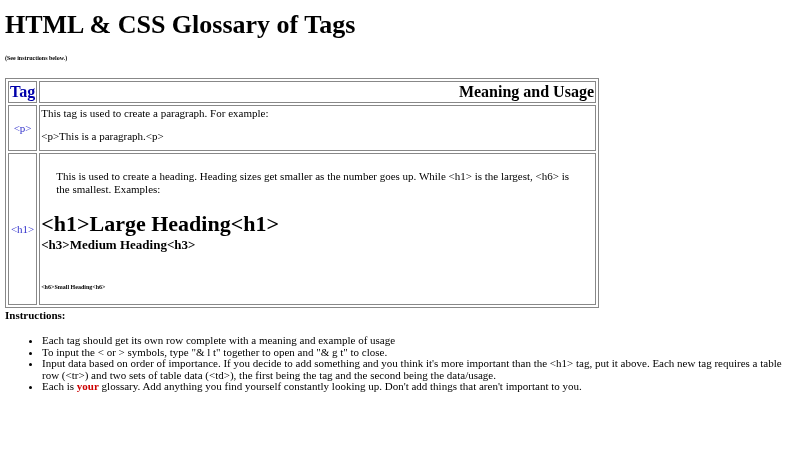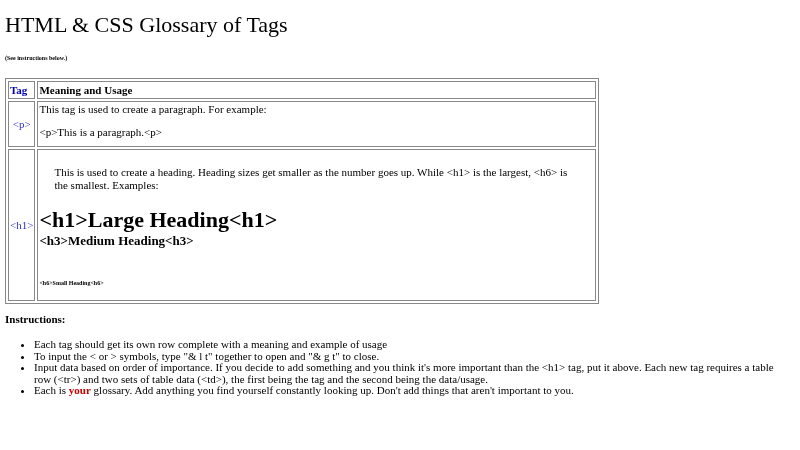--- a/index.html
+++ b/index.html
@@ -5,46 +5,46 @@
   html, body { margin: 0; padding: 0; background: #ffffff; }
   body {
     width: 800px; height: 450px; overflow: hidden;
     font-family: "Liberation Serif", serif;
     font-size: 11px;
     color: #000;
     padding: 0 5px;
     box-sizing: border-box;
   }
   h1.page-title {
-    font-size: 22px; font-weight: normal; margin: 12px 0 16px 0; line-height: 26px;
+    font-size: 26px; font-weight: bold; margin: 12px 0 16px 0; line-height: 26px;
   }
   .note { font-size: 6px; font-weight: bold; margin: 14px 0 0 0; line-height: 8px; }
   table.glossary {
     margin-top: 16px;
     border: 1px solid #888;
     border-spacing: 2px;
     width: 594px;
   }
   table.glossary td, table.glossary th {
     border: 1px solid #888;
     padding: 1px;
     vertical-align: middle;
   }
-  th { font-size: 11px; font-weight: bold; text-align: left; height: 14px; }
+  th { font-size: 16px; font-weight: bold; text-align: right; height: 14px; }
   th.tag-col { color: #0000aa; width: 20px; }
   td.tag-cell { color: #3333cc; text-align: center; }
   td.usage { vertical-align: top; }
   td.usage p { margin: 0 0 10px 0; line-height: 13px; }
   td.usage p.ex { margin: 0 12px 6px 0; }
   .ex-h1 { font-size: 22px; font-weight: bold; margin: 12px 0 0 0; line-height: 26px; }
   .ex-h3 { font-size: 13px; font-weight: bold; margin: 0 0 30px 0; line-height: 16px; }
   .ex-h6 { font-size: 6px; font-weight: bold; margin: 0 0 12px 0; line-height: 8px; }
   .row-p td { height: 40px; }
-  .instructions-title { font-size: 11px; font-weight: bold; margin: 9px 0 14px 0; }
-  ul.instr { margin: 4px; padding-left: 25px; line-height: 11.5px; }
+  .instructions-title { font-size: 11px; font-weight: bold; margin: 1px 0 14px 0; }
+  ul.instr { margin: 12px; padding-left: 25px; line-height: 11.5px; }
   ul.instr li { font-size: 11px; }
   .em-red { color: #cc0000; font-weight: bold; }
 </style>
 </head>
 <body>
 
 <h1 class="page-title">HTML &amp; CSS Glossary of Tags</h1>
 <p class="note">(See instructions below.)</p>
 
 <table class="glossary">

